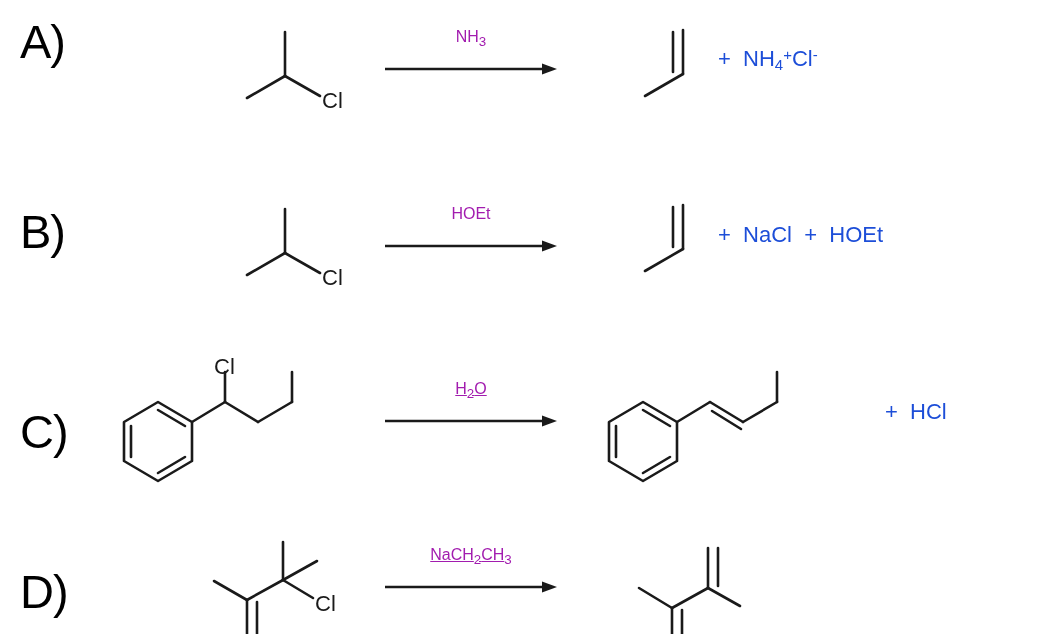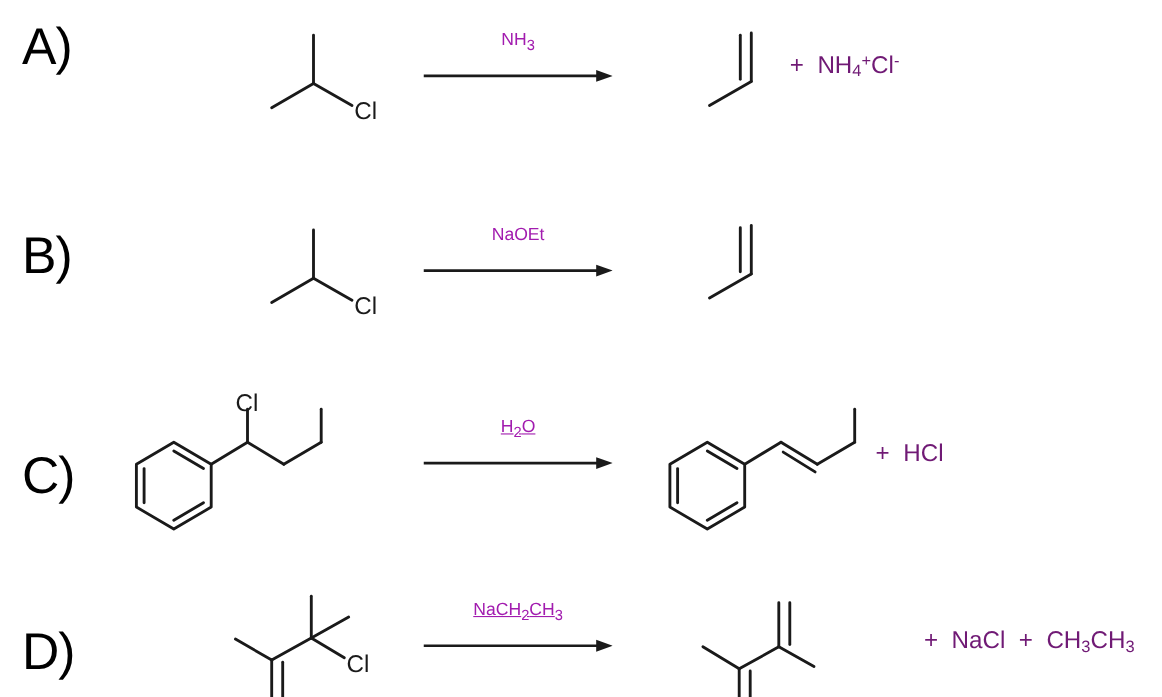--- a/index.html
+++ b/index.html
@@ -62,21 +62,21 @@
     text-align: center;
     left: 0;
     width: 100%;
   }
   .arrow-svg { display: block; }
 
   .byproduct {
     position: absolute;
     font-size: 22px;
     white-space: nowrap;
-    color: #701a75;
+    color: #1d4ed8;
     font-family: "Liberation Sans", sans-serif;
   }
   .byproduct sub { font-size: 0.68em; vertical-align: -0.22em; }
   .byproduct sup { font-size: 0.68em; vertical-align: 0.42em; }
 </style>
 </head>
 <body>
 
 <div class="sheet">
 
@@ -123,37 +123,38 @@
         <g stroke="#1a1a1a" stroke-width="2.6" fill="none" stroke-linecap="round">
           <line x1="55" y1="12" x2="55" y2="56"></line>
           <line x1="55" y1="56" x2="17" y2="78"></line>
           <line x1="55" y1="56" x2="90" y2="76"></line>
         </g>
         <text x="92" y="88" font-family="Liberation Sans, sans-serif" font-size="22" fill="#1a1a1a">Cl</text>
       </svg>
     </div>
 
     <div class="arrow-group" style="left:385px; top:30px; width:172px;">
-      <div class="reagent" style="top:0px;">NaOEt</div>
+      <div class="reagent" style="top:0px;">HOEt</div>
       <svg class="arrow-svg" width="172" height="20" viewBox="0 0 172 20" style="position:absolute; top:31px; left:0;">
         <line x1="0" y1="10" x2="163" y2="10" stroke="#1a1a1a" stroke-width="2.4"></line>
         <polygon points="172,10 157,4.6 157,15.4" fill="#1a1a1a"></polygon>
       </svg>
     </div>
 
     <div class="struct" style="left:645px; top:22px;">
       <svg width="80" height="90" viewBox="0 0 80 90">
         <g stroke="#1a1a1a" stroke-width="2.6" fill="none" stroke-linecap="round">
           <line x1="38" y1="8" x2="38" y2="52"></line>
           <line x1="28" y1="10" x2="28" y2="50"></line>
           <line x1="38" y1="52" x2="0" y2="74"></line>
         </g>
       </svg>
     </div>
 
+    <div class="byproduct" style="left:718px; top:47px;">+&nbsp; NaCl&nbsp; +&nbsp; HOEt</div>
   </div>
 
   <div class="row" id="row-c">
     <div class="row-label">C)</div>
 
     <div class="struct" style="left:110px; top:10px;">
       <svg width="215" height="145" viewBox="0 0 215 145">
         <g stroke="#1a1a1a" stroke-width="2.6" fill="none" stroke-linejoin="round" stroke-linecap="round">
 
           <polygon points="14,62 48,42 82,62 82,101 48,121 14,101"></polygon>
@@ -191,21 +192,21 @@
 
           <line x1="82" y1="62" x2="115" y2="42"></line>
           <line x1="115" y1="42" x2="148" y2="62"></line>
           <line x1="117" y1="51" x2="146" y2="69"></line>
           <line x1="148" y1="62" x2="182" y2="42"></line>
           <line x1="182" y1="42" x2="182" y2="12"></line>
         </g>
       </svg>
     </div>
 
-    <div class="byproduct" style="left:796px; top:49px;">+&nbsp; HCl</div>
+    <div class="byproduct" style="left:885px; top:49px;">+&nbsp; HCl</div>
   </div>
 
   <div class="row" id="row-d">
     <div class="row-label">D)</div>
 
     <div class="struct" style="left:205px; top:8px;">
       <svg width="160" height="115" viewBox="0 0 160 115">
         <g stroke="#1a1a1a" stroke-width="2.6" fill="none" stroke-linecap="round">
 
           <line x1="42" y1="72" x2="42" y2="112"></line>
@@ -242,16 +243,15 @@
           <line x1="42" y1="80" x2="78" y2="60"></line>
 
           <line x1="78" y1="60" x2="78" y2="20"></line>
           <line x1="88" y1="58" x2="88" y2="20"></line>
 
           <line x1="78" y1="60" x2="110" y2="78"></line>
         </g>
       </svg>
     </div>
 
-    <div class="byproduct" style="left:840px; top:49px;">+&nbsp; NaCl&nbsp; +&nbsp; CH<sub>3</sub>CH<sub>3</sub></div>
   </div>
 
 </div>
 
 </body></html>

